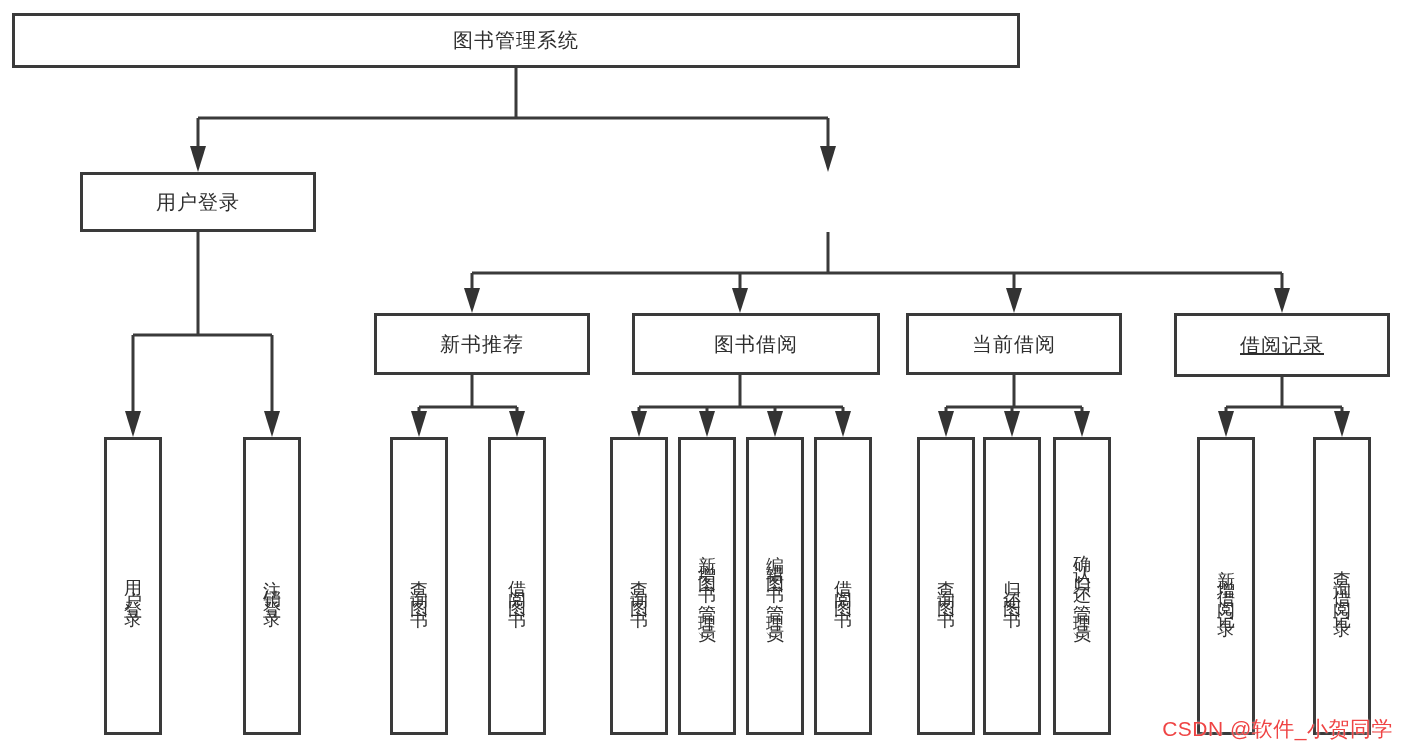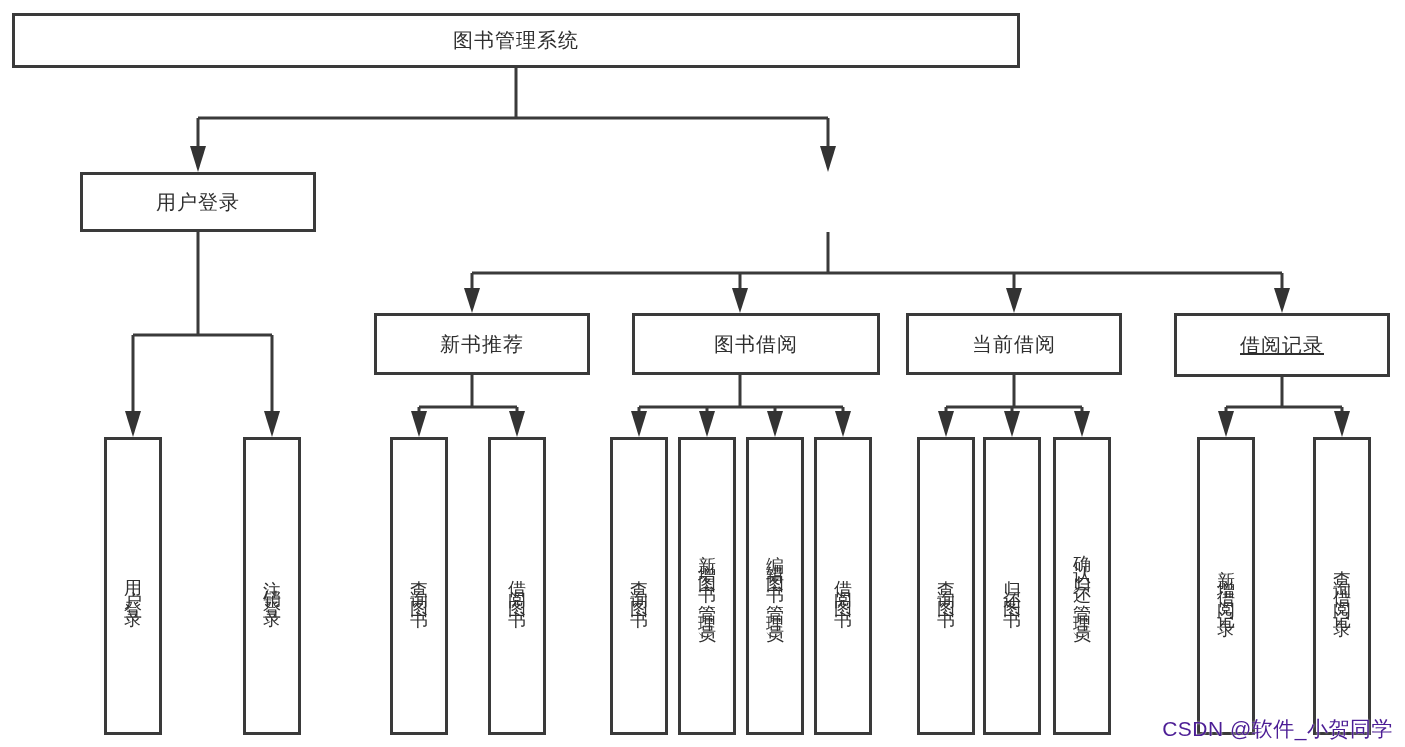--- a/index.html
+++ b/index.html
@@ -70,21 +70,21 @@
   #l-d1 { left: 917px; }
   #l-d2 { left: 983px; }
   #l-d3 { left: 1053px; }
   #l-e1 { left: 1197px; }
   #l-e2 { left: 1313px; }
   #watermark {
     position: absolute;
     right: 12px;
     bottom: 4px;
     font-size: 21px;
-    color: #4c1d95;
+    color: #ef4444;
     text-shadow: 0 0 2px #ffffff;
     letter-spacing: 0.5px;
     z-index: 5;
   }
 </style>
 </head>
 <body>
 
 <div id="canvas">
 

